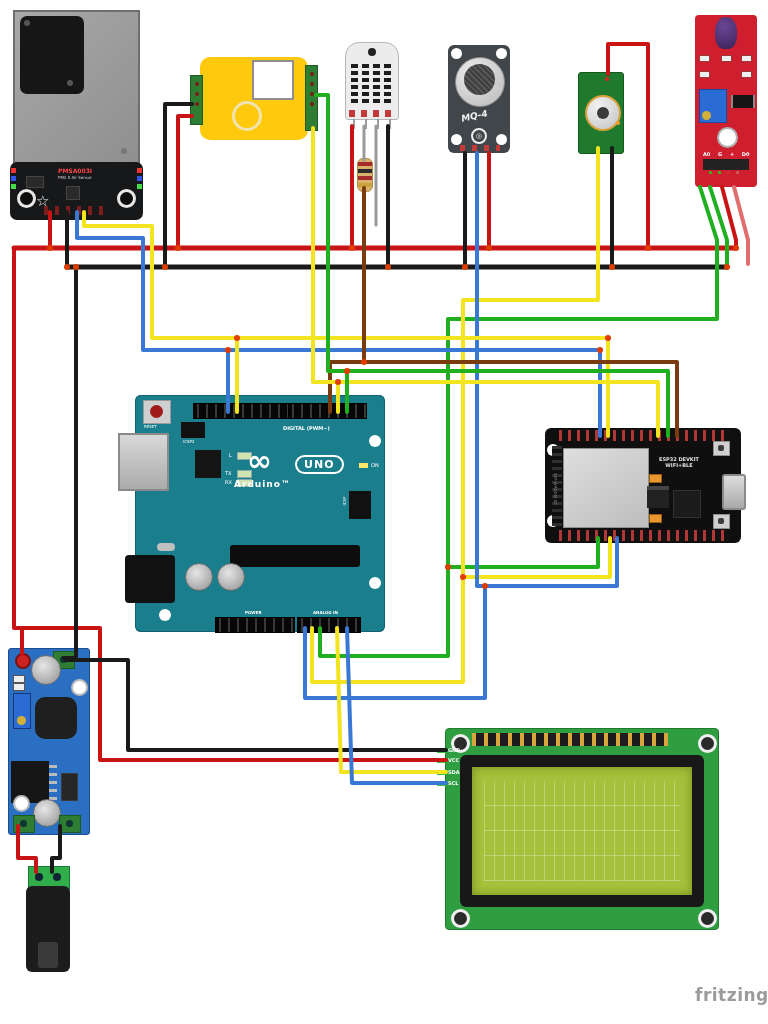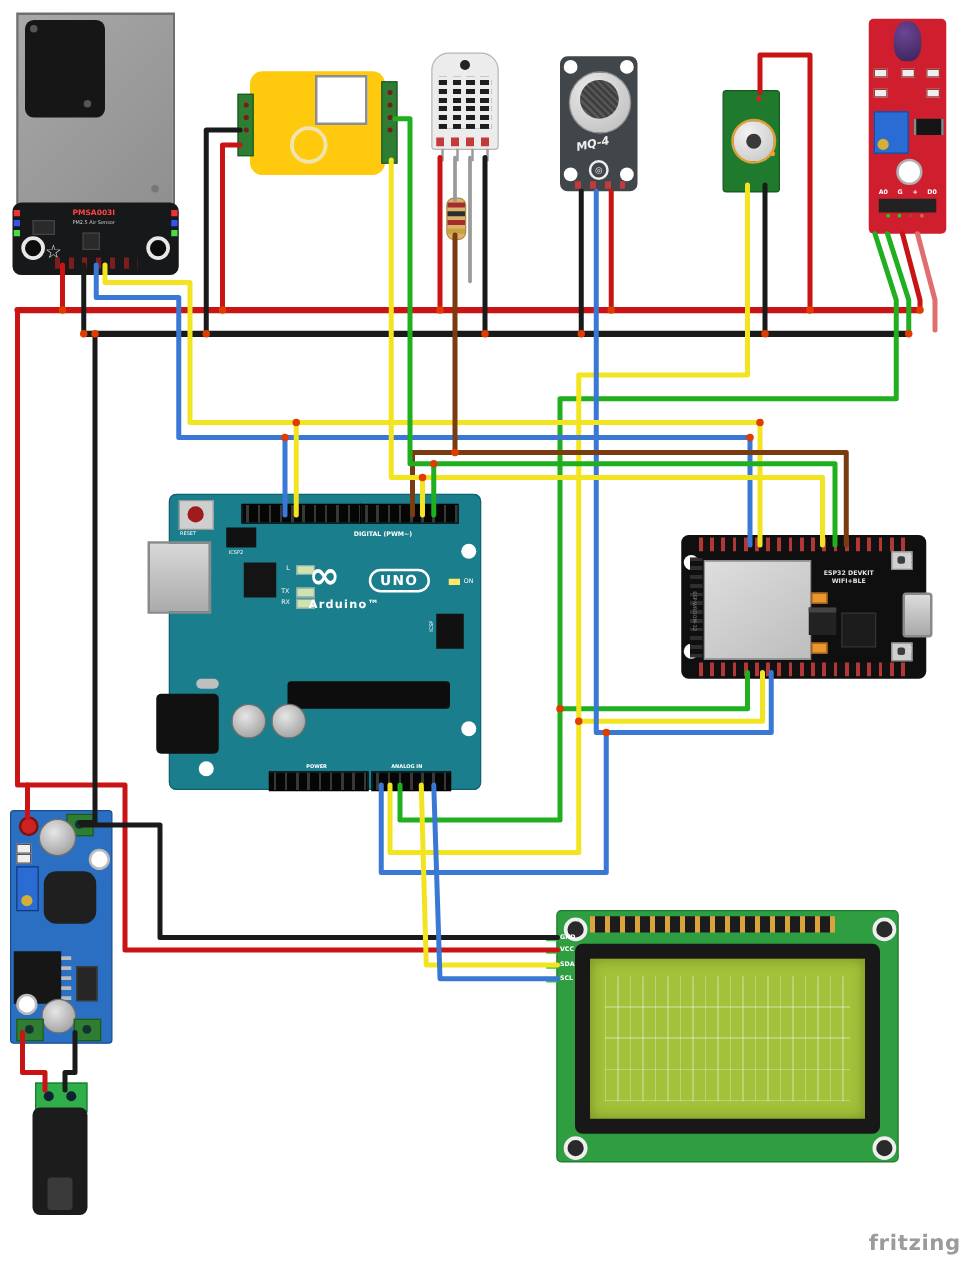--- a/index.html
+++ b/index.html
@@ -76,21 +76,21 @@
   #ar-reset i{position:absolute;left:6px;top:4px;width:13px;height:13px;border-radius:50%;background:#a01b1b;}
   #ar-reset b{position:absolute;left:0px;top:23px;font-size:4px;color:#fff;font-weight:normal;}
   #ar-usb{position:absolute;left:-17px;top:38px;width:47px;height:54px;background:linear-gradient(#d8d8d8,#ababab);border:2px solid #8a8a8a;}
   #ar-barrel{position:absolute;left:-10px;top:160px;width:50px;height:48px;background:#111;border-radius:4px;}
   #ar-icsp2{position:absolute;left:46px;top:27px;width:24px;height:16px;background:#111;}
   .pin6{background:repeating-linear-gradient(90deg,#444 0 3px,#111 3px 8px),repeating-linear-gradient(0deg,#444 0 3px,#111 3px 8px);}
   #ar-blacksq{position:absolute;left:60px;top:55px;width:26px;height:28px;background:#141414;}
   .ledr{position:absolute;width:13px;height:6px;background:#cfe3b0;border:1px solid #8aa;}
   #ar-logo-inf{position:absolute;left:112px;top:48px;color:#fff;font-size:30px;font-weight:bold;}
   #ar-logo-uno{position:absolute;left:160px;top:60px;color:#fff;border:2px solid #fff;border-radius:12px;padding:1px 7px;font-size:11px;font-weight:bold;letter-spacing:1px;}
-  #ar-logo-brand{position:absolute;left:112px;top:84px;color:#fff;font-size:9px;font-weight:bold;letter-spacing:1px;}
+  #ar-logo-brand{position:absolute;left:99px;top:84px;color:#fff;font-size:9px;font-weight:bold;letter-spacing:1px;}
   #ar-icsp{position:absolute;left:214px;top:96px;width:22px;height:28px;background:#111;}
   #ar-socket{position:absolute;left:95px;top:150px;width:130px;height:22px;background:#0d0d0d;border-radius:3px;}
   .cap{position:absolute;width:26px;height:26px;border-radius:50%;background:radial-gradient(circle at 40% 35%,#e6e6e6,#909090);border:1px solid #6f6f6f;}
   #ar-crystal{position:absolute;left:22px;top:148px;width:18px;height:8px;background:#bfbfbf;border-radius:4px;}
   #ar-on{position:absolute;left:224px;top:68px;width:9px;height:5px;background:#ffe76b;}
 
   
   #esp32{left:545px;top:428px;width:196px;height:115px;background:#0f0f0f;border-radius:6px;}
   .esp-row{position:absolute;left:14px;width:170px;height:11px;background:repeating-linear-gradient(90deg,#b23737 0 3px,#111 3px 9px);}
   #esp32 .hole{position:absolute;width:12px;height:12px;border-radius:50%;background:#fff;}

